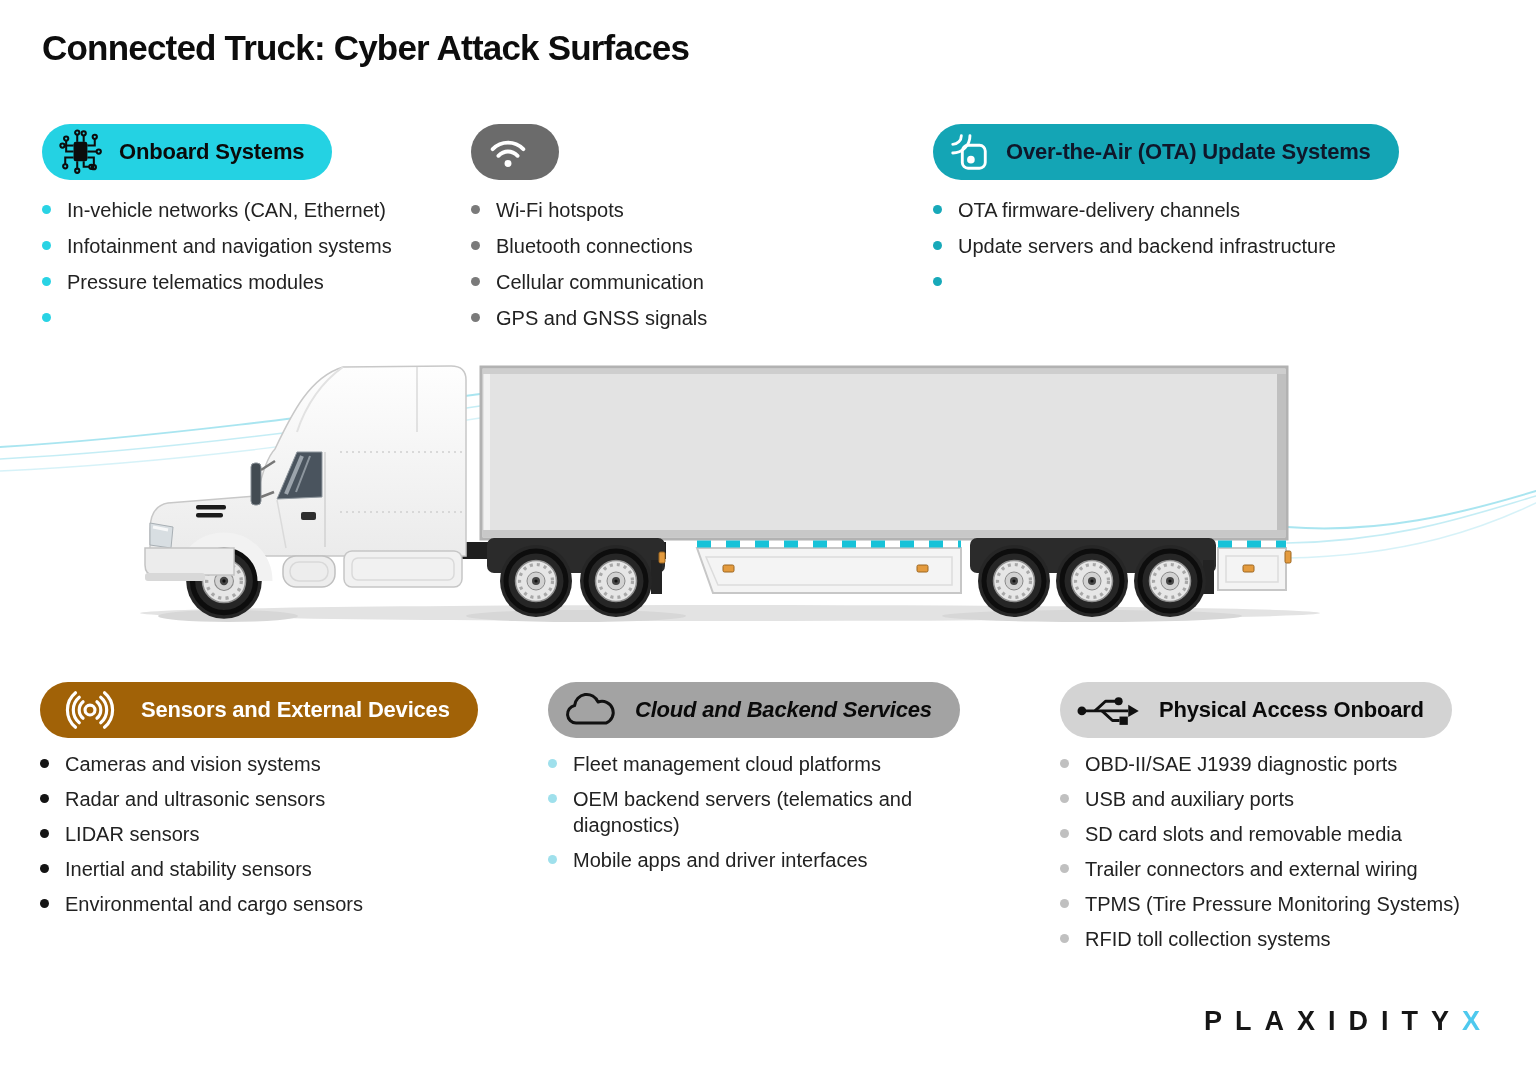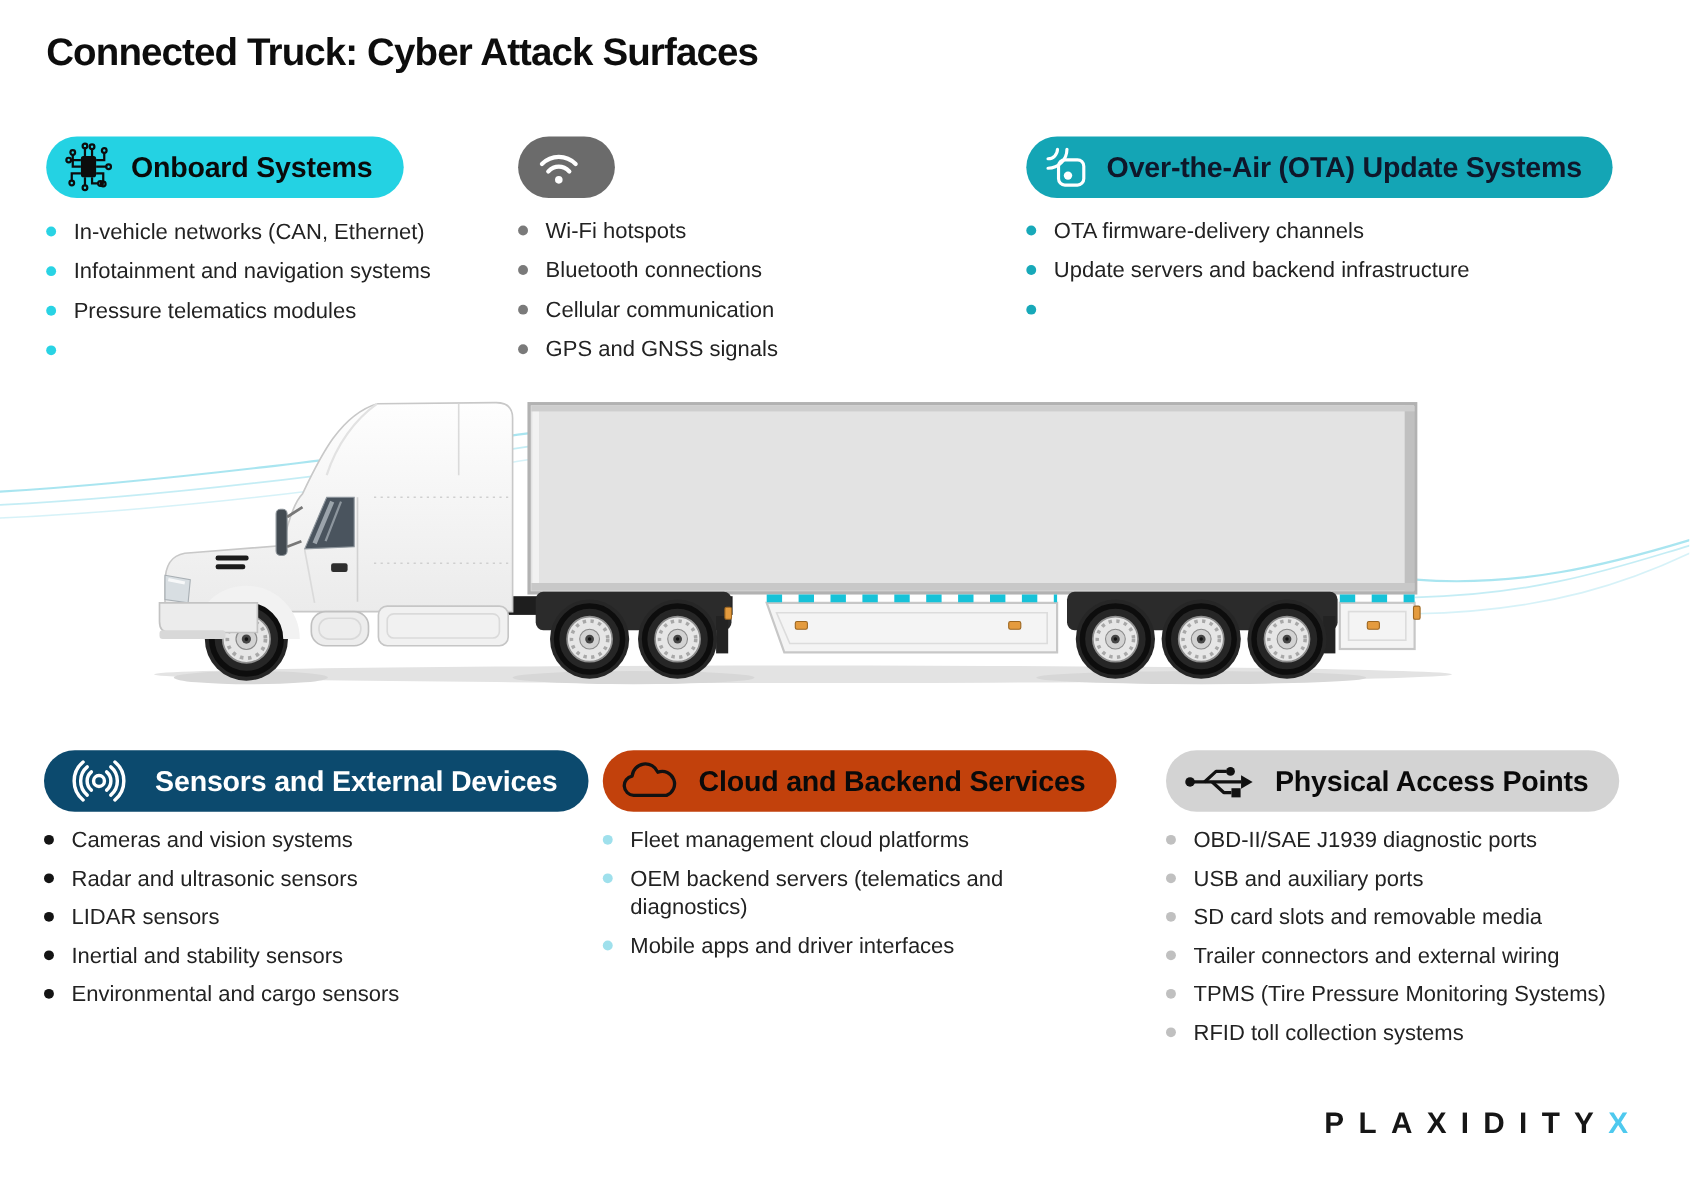--- a/index.html
+++ b/index.html
@@ -9,27 +9,27 @@
          letter-spacing:-0.8px;color:#0d0d0d;white-space:nowrap;text-align:center;}
   .col{position:absolute;}
   #col1{left:42px;top:124px;width:430px;}
   #col2{left:471px;top:124px;width:450px;}
   #col3{left:933px;top:124px;width:580px;}
   #col4{left:40px;top:682px;width:510px;}
   #col5{left:548px;top:682px;width:486px;}
   #col6{left:1060px;top:682px;width:476px;}
   .pill{height:56px;border-radius:28px;display:inline-flex;align-items:center;
         padding:0 28px 0 14px;gap:15px;box-sizing:border-box;}
-  .pill .label{font-size:26px;font-weight:700;white-space:nowrap;letter-spacing:-0.2px;}
+  .pill .label{font-size:22px;font-weight:700;white-space:nowrap;letter-spacing:-0.2px;}
   .pill .icon{display:flex;align-items:center;justify-content:center;flex:none;}
   .c1 .pill{background:#24d2e3;} .c1 .label{color:#0a0a0a;} .c1 .dot{background:#29d3e4;}
   .c2 .pill{background:#6b6b6b;} .c2 .label{color:#ffffff;} .c2 .dot{background:#7a7a7a;}
   .c3 .pill{background:#14a5b5;} .c3 .label{color:#0f172a;} .c3 .dot{background:#17a9b9;}
-  .c4 .pill{background:#0c4a6e;} .c4 .label{color:#ffffff;} .c4 .dot{background:#141414;}
-  .c5 .pill{background:#c2410c;} .c5 .label{color:#0a0a0a;} .c5 .dot{background:#9fe0ec;}
+  .c4 .pill{background:#a16207;} .c4 .label{color:#ffffff;} .c4 .dot{background:#141414;}
+  .c5 .pill{background:#a3a3a3;font-style:italic;} .c5 .label{color:#0a0a0a;} .c5 .dot{background:#9fe0ec;}
   .c6 .pill{background:#d3d3d3;} .c6 .label{color:#0a0a0a;} .c6 .dot{background:#c0c0c0;}
   .list{margin:0;padding:0;list-style:none;}
   .row1 .list{margin-top:17px;}
   .row2 .list{margin-top:13px;}
   .list li{display:flex;align-items:flex-start;gap:16px;font-size:20px;line-height:26px;
            color:#222;margin-bottom:10px;}
   .row2 .list li{margin-bottom:9px;}
   .dot{width:9px;height:9px;border-radius:50%;margin-top:8px;flex:none;}
   #col5 .list{max-width:372px;}
   .truck-svg{position:absolute;left:0;top:330px;}
@@ -326,21 +326,21 @@
             <path d="M8,24 H62" fill="none"></path>
             <circle cx="9" cy="24" r="5" stroke="none"></circle>
             <path d="M62,17 L74,24 L62,31 Z" stroke="none"></path>
             <path d="M24,24 L36,13 H47" fill="none"></path>
             <circle cx="51" cy="13" r="4.6" stroke="none"></circle>
             <path d="M32,24 L44,35 H52" fill="none"></path>
             <rect x="52" y="30.5" width="9.5" height="9.5" stroke="none"></rect>
           </g>
         </svg>
       </span>
-      <span class="label">Physical Access Points</span>
+      <span class="label">Physical Access Onboard</span>
     </div>
     <ul class="list">
       <li>
           <span class="dot"></span>
           <span>OBD-II/SAE J1939 diagnostic ports</span>
         </li>
       <li>
           <span class="dot"></span>
           <span>USB and auxiliary ports</span>
         </li>

